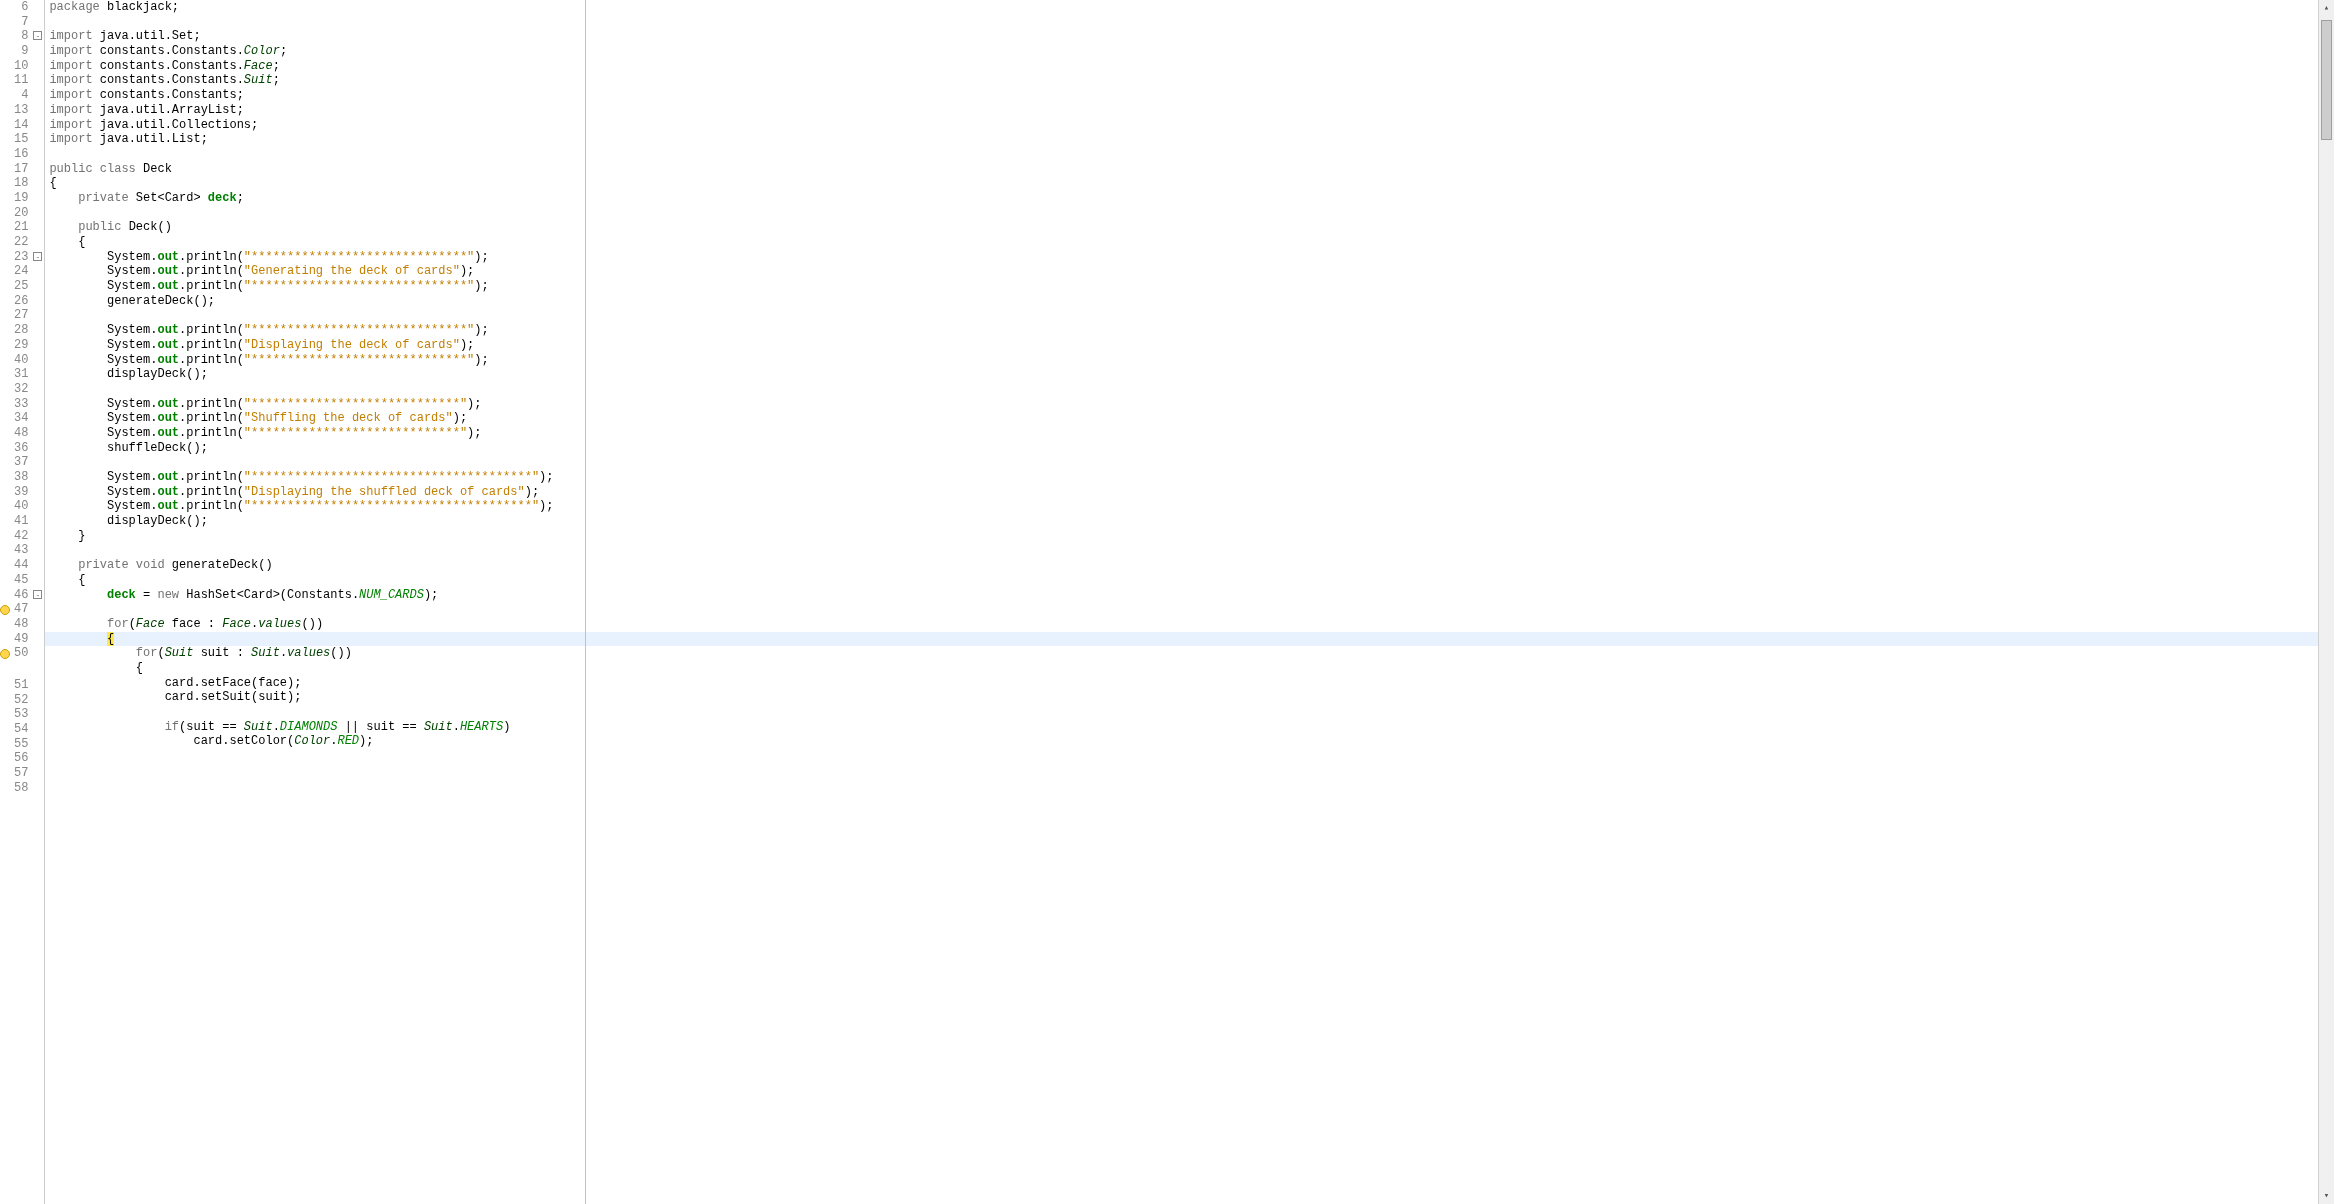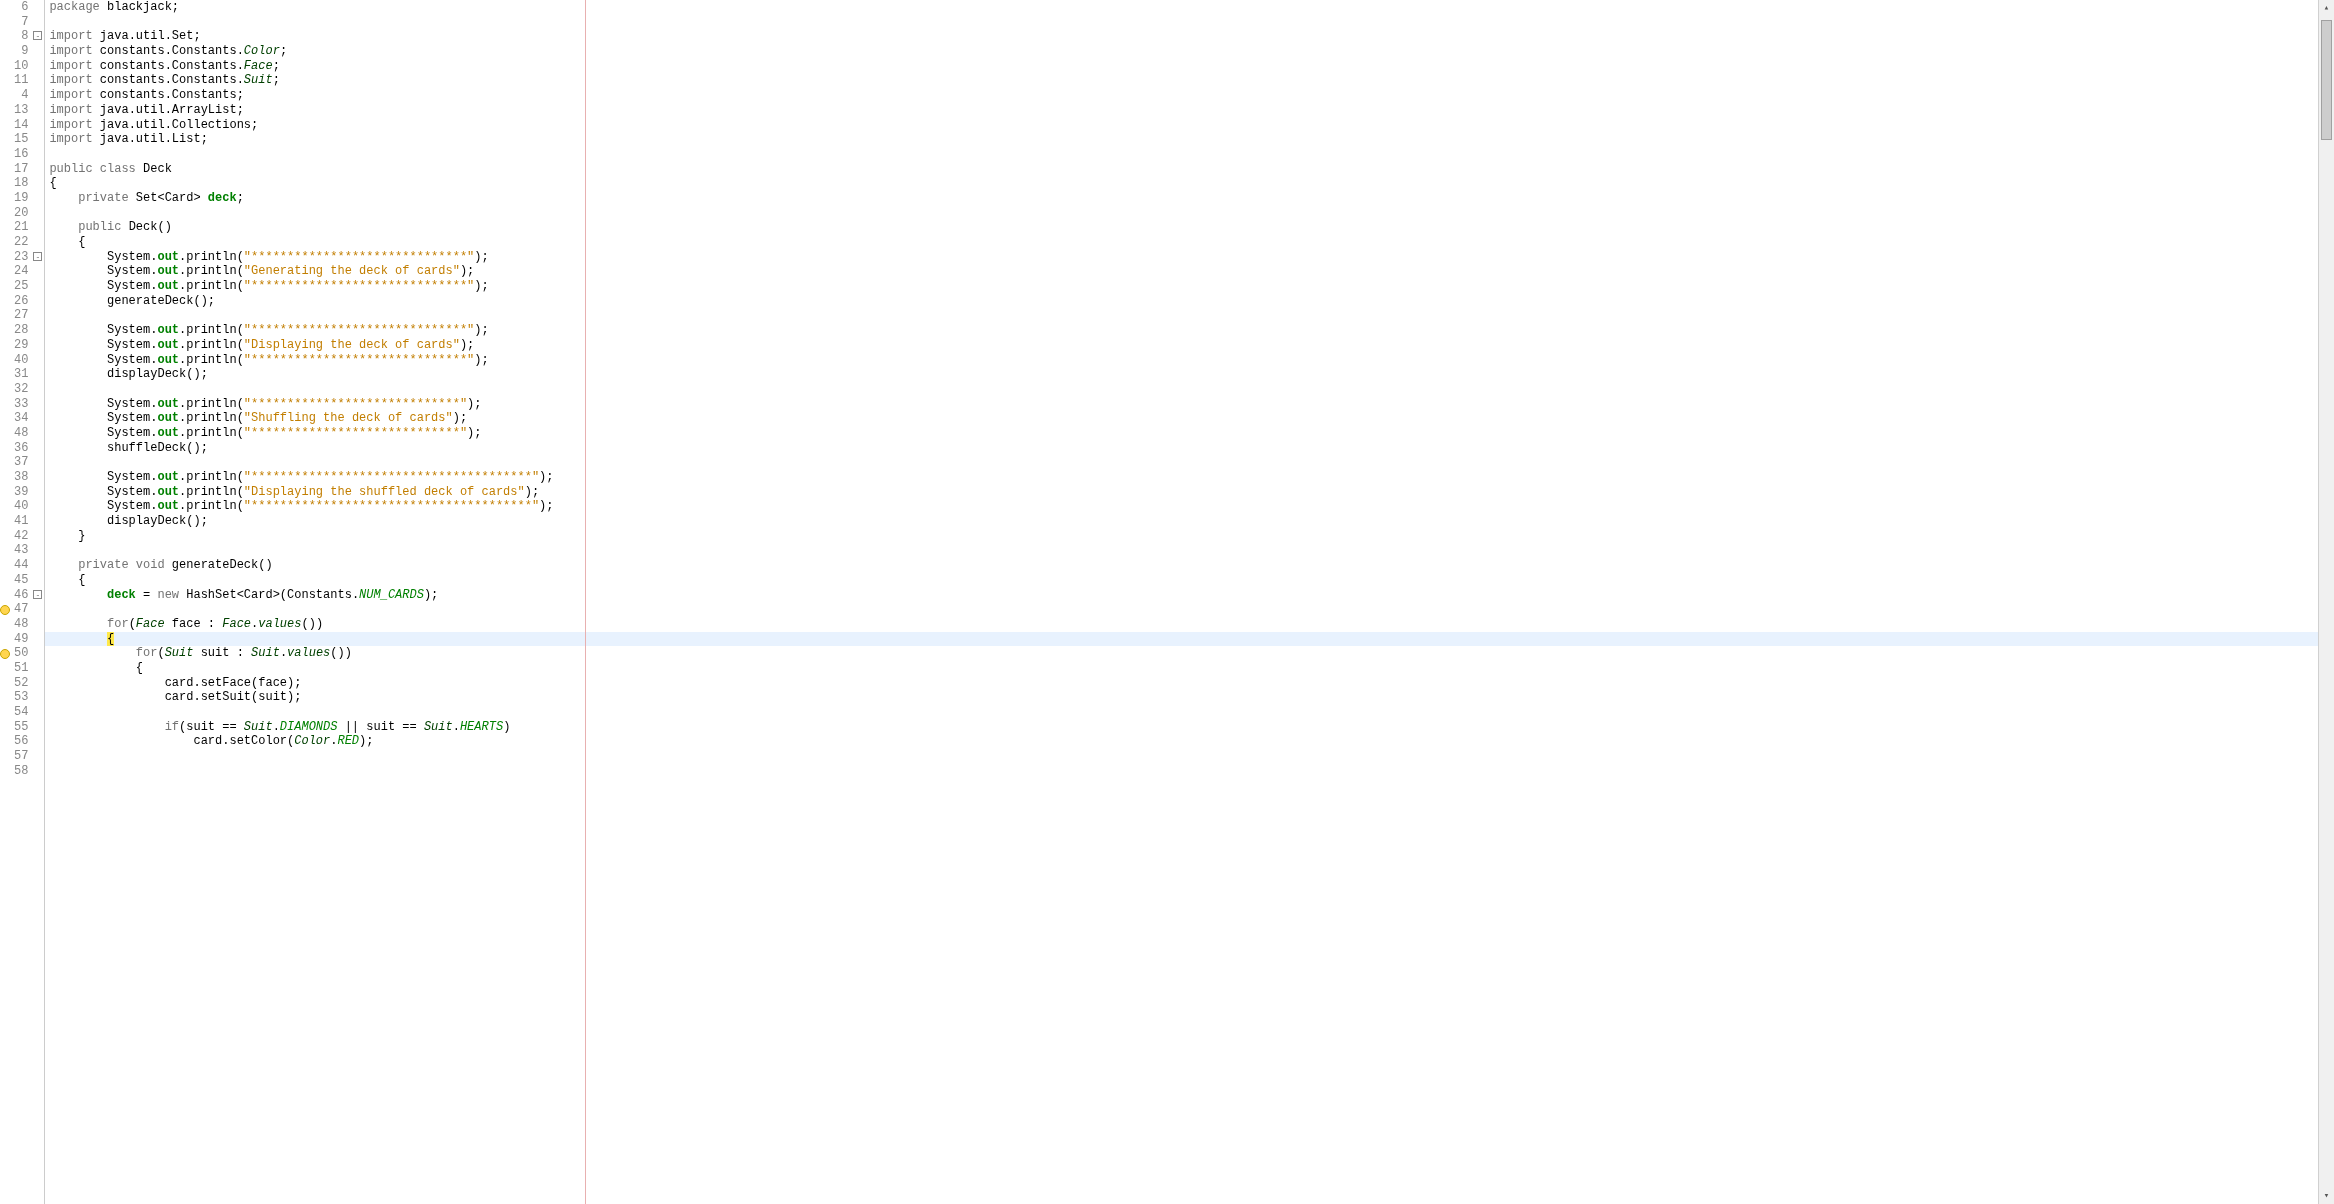--- a/index.html
+++ b/index.html
@@ -145,21 +145,21 @@
         <div class="line" style="padding-left: 0px;">41</div>
         <div class="line" style="padding-left: 0px;">42</div>
         <div class="line" style="padding-left: 0px;">43</div>
         <div class="line" style="padding-left: 0px;">44</div>
         <div class="line" style="padding-left: 0px;">45</div>
         <div class="line" style="padding-left: 0px;">46</div>
         <div class="line" style="padding-left: 0px;">47</div>
         <div class="line" style="padding-left: 0px;">48</div>
         <div class="line" style="padding-left: 0px;">49</div>
         <div class="line" style="padding-left: 0px;">50</div>
-        <div class="line" style="padding-left: 0px;">51</div>
+        <div class="line" style="padding-left: 0px; margin-top: 17px;">51</div>
         <div class="line" style="padding-left: 0px;">52</div>
         <div class="line" style="padding-left: 0px;">53</div>
         <div class="line" style="padding-left: 0px;">54</div>
         <div class="line" style="padding-left: 0px;">55</div>
         <div class="line" style="padding-left: 0px;">56</div>
         <div class="line" style="padding-left: 0px;">57</div>
         <div class="line" style="padding-left: 0px;">58</div>
       </div>
     <div class="fold" id="foldcol">
         <div class="fold-mark" style="top: 31.4px;">-</div>

